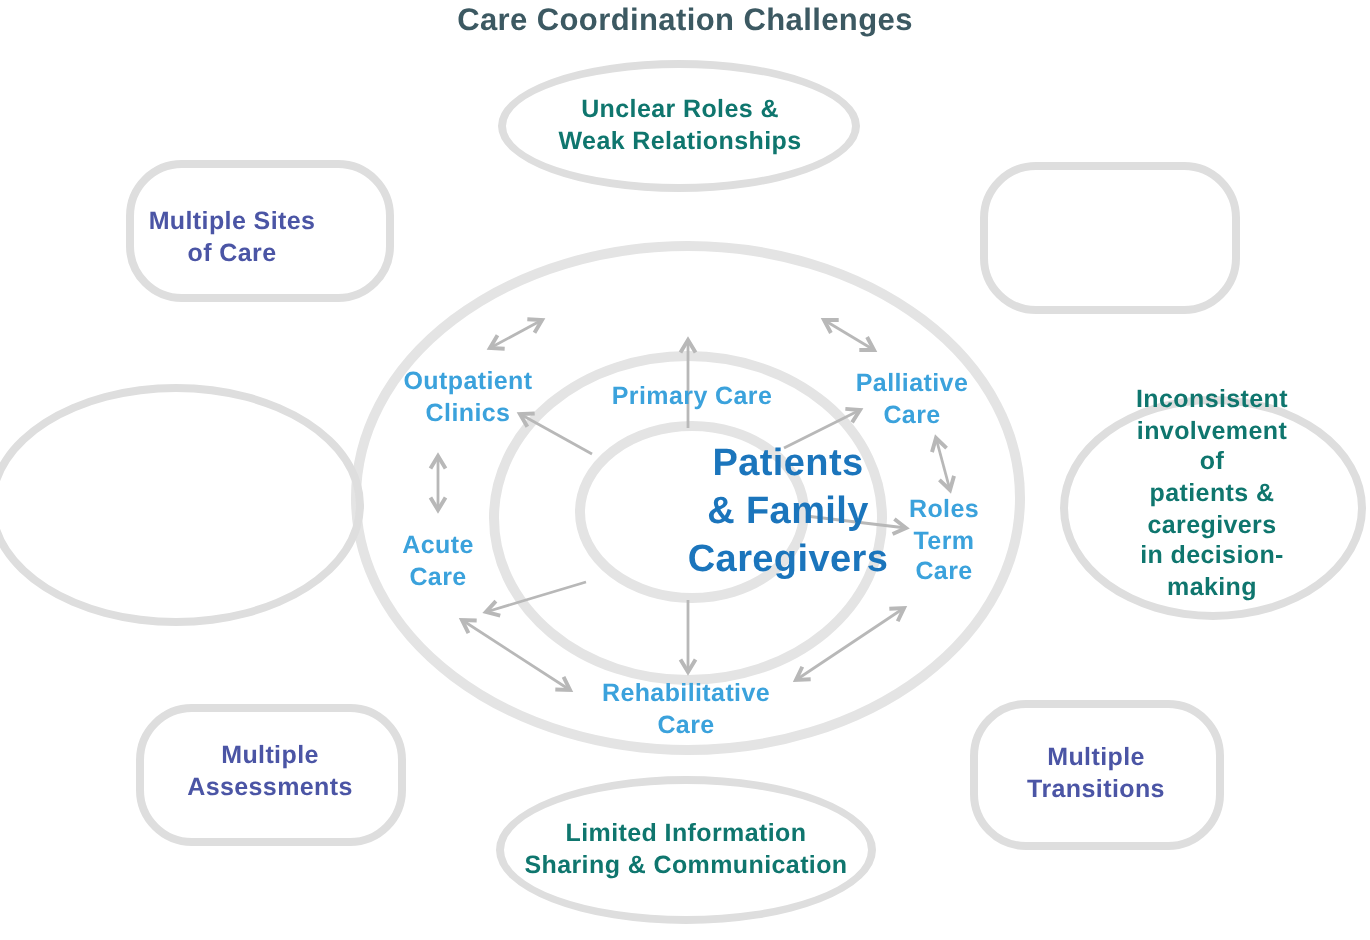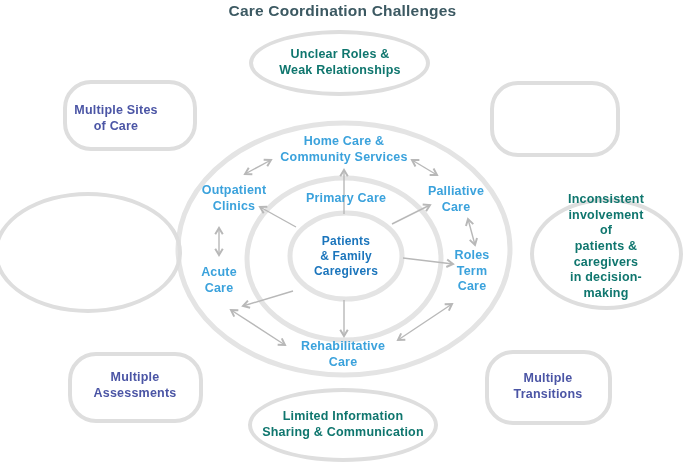--- a/index.html
+++ b/index.html
@@ -17,21 +17,21 @@
   .arrow { stroke:#b8b8b8; stroke-width:1.4; fill:none; }
   .bubble { position:absolute; border:4px solid #dedede; background:transparent; box-sizing:border-box; }
   .bubble.ellipse { border-radius:50%; }
   .bubble.rrect { border-radius:28px; }
   .label {
     position:absolute; transform:translate(-50%,-50%);
     text-align:center; white-space:pre-line; font-weight:bold;
     font-size:12.5px; line-height:1.25; letter-spacing:0.2px;
   }
   .label.blue   { color:#3ba2dc; }
-  .label.navy   { color:#1b75bc; font-size:12px; }
+  .label.navy   { color:#1b75bc; font-size:19px;margin-left:48px; }
   .label.green  { color:#0f766e; }
   .label.purple { color:#4b55a5; }
 </style>
 </head>
 <body>
 
 <div class="canvas">
 
   <div class="title">Care Coordination Challenges</div>
 
@@ -67,22 +67,20 @@
 
   <div class="bubble ellipse" style="left:249px;top:30px;width:181px;height:66px;"></div>
   <div class="bubble rrect" style="left:63px;top:80px;width:134px;height:71px;"></div>
   <div class="bubble rrect" style="left:490px;top:81px;width:130px;height:76px;"></div>
   <div class="bubble ellipse" style="left:-6px;top:192px;width:188px;height:121px;"></div>
   <div class="bubble ellipse" style="left:530px;top:198px;width:153px;height:112px;"></div>
   <div class="bubble rrect" style="left:68px;top:352px;width:135px;height:71px;"></div>
   <div class="bubble rrect" style="left:485px;top:350px;width:127px;height:75px;"></div>
   <div class="bubble ellipse" style="left:248px;top:388px;width:190px;height:74px;"></div>
 
-  <div class="label blue" style="left:344px;top:150px;">Home Care &amp;
-Community Services</div>
   <div class="label blue" style="left:346px;top:199px;">Primary Care</div>
   <div class="label blue" style="left:234px;top:199px;">Outpatient
 Clinics</div>
   <div class="label blue" style="left:456px;top:200px;">Palliative
 Care</div>
   <div class="label blue" style="left:219px;top:281px;">Acute
 Care</div>
   <div class="label blue" style="left:472px;top:271px;">Roles
 Term
 Care</div>

